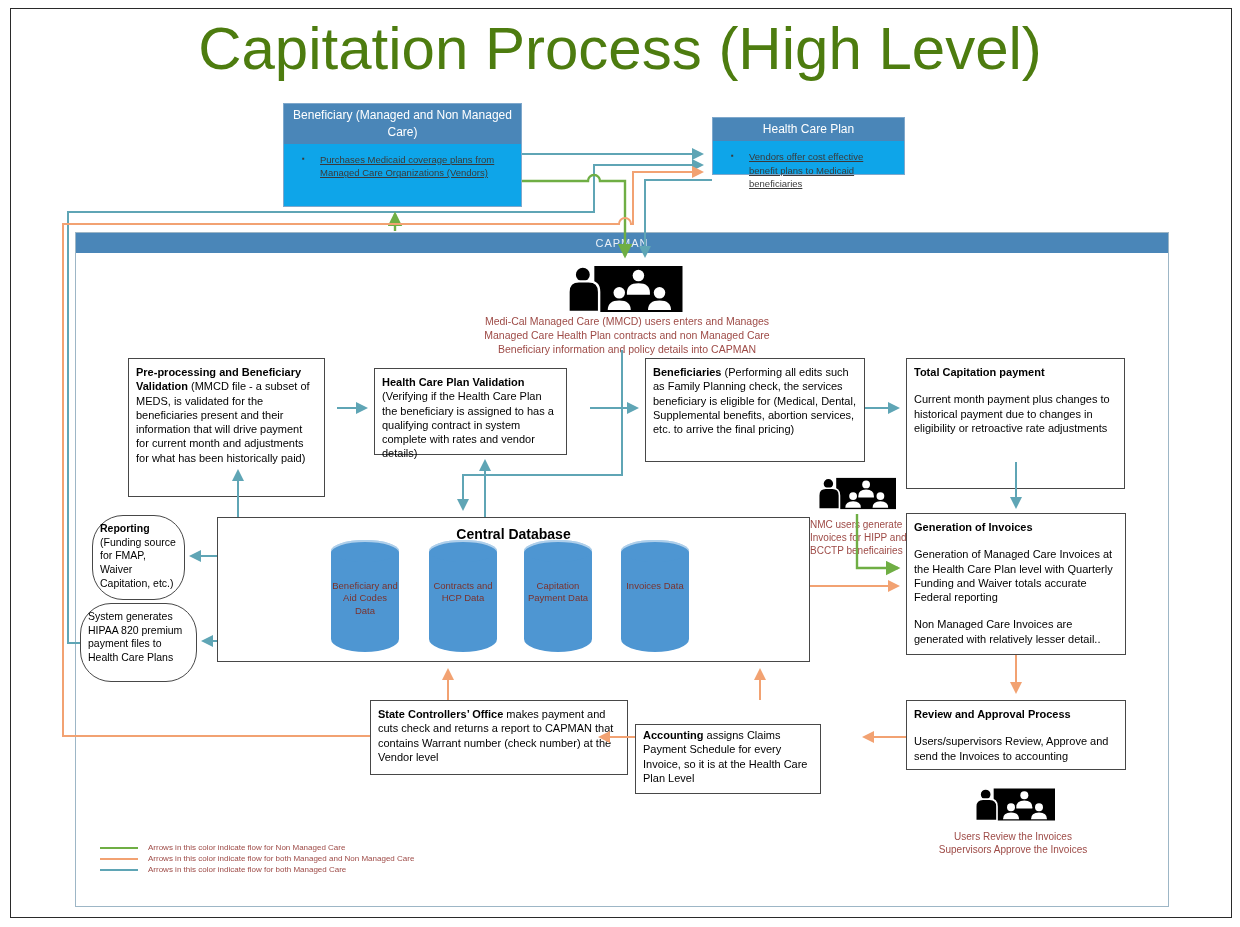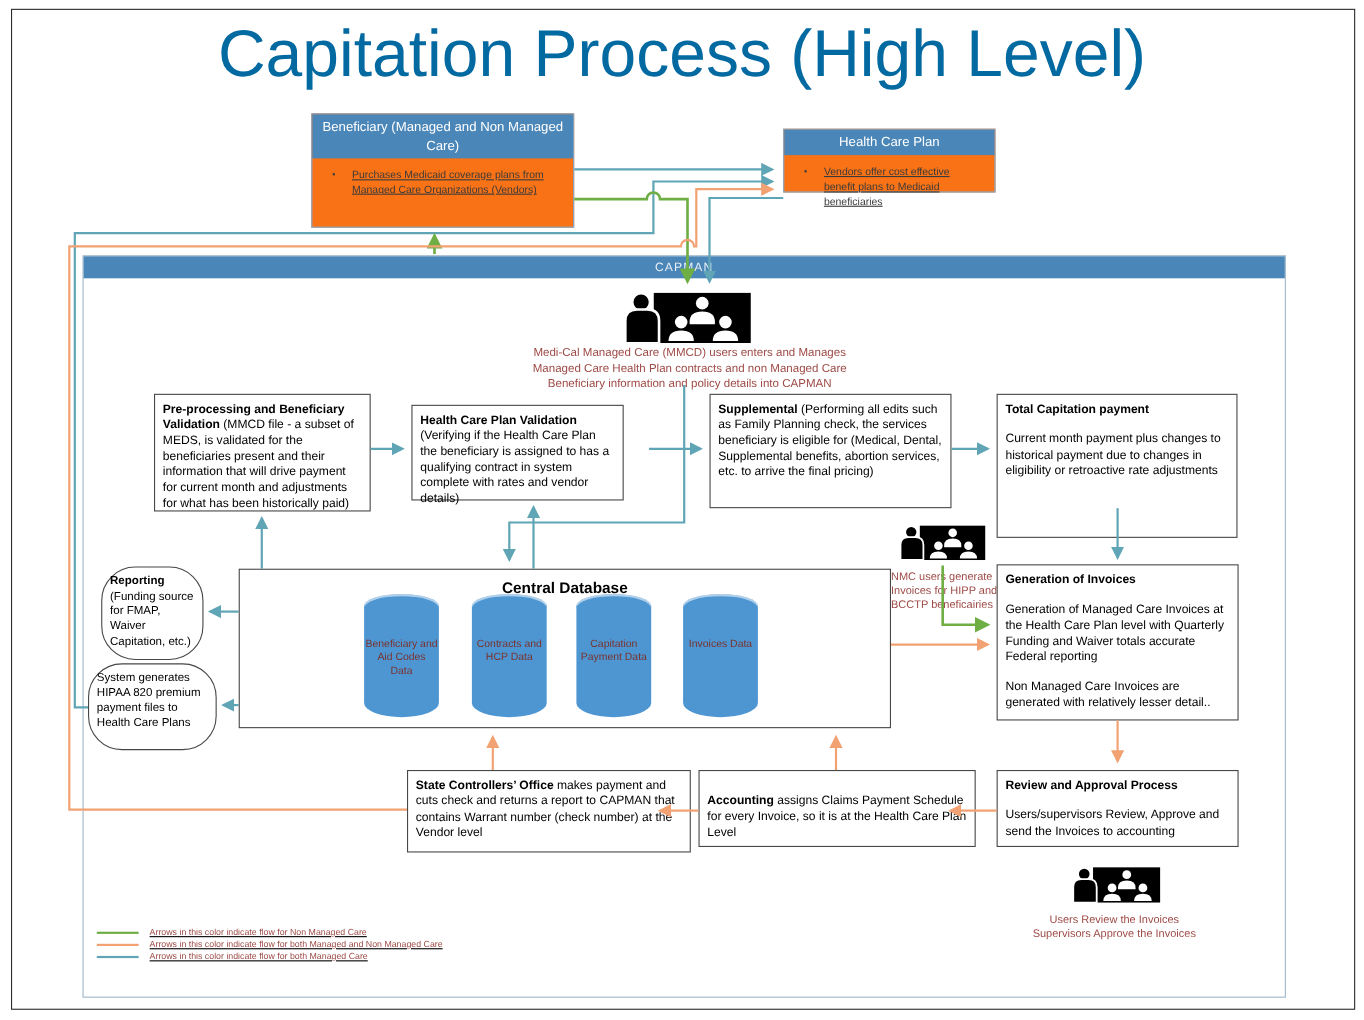--- a/index.html
+++ b/index.html
@@ -1,24 +1,24 @@
 <!DOCTYPE html>
 <html style="--teal: #5FA5B5; --green: #6FAE44; --orange: #F2A272; --header_blue: #4A86B8; --cylinder_blue: #4E96D2; --cylinder_text: #7A322D; --caption_maroon: #9E4B47;"><head>
 <meta charset="utf-8">
 <style>
   html,body { margin:0; padding:0; background:#fff; }
   .page { position:relative; width:1240px; height:927px; background:#fff; overflow:hidden;
           font-family:"Liberation Sans", sans-serif; color:#000; }
   .outer-border { position:absolute; left:10px; top:8px; width:1220px; height:908px;
                   border:1px solid #2a2a2a; }
   .title { position:absolute; left:0; right:0; top:14px; text-align:center;
-           font-size:60px; font-weight:400; letter-spacing:0px; color:#0369a1; }
-
-  
-  .hdr-box { position:absolute; background:#f97316; border:1px solid #7FA8CC; box-sizing:border-box; }
+           font-size:60px; font-weight:400; letter-spacing:0px; color:#4d7c0f; }
+
+  
+  .hdr-box { position:absolute; background:#0ea5e9; border:1px solid #7FA8CC; box-sizing:border-box; }
   .hdr-box .hd { background:var(--header_blue,#4A86B8); color:#fff; font-size:12px; line-height:1.4;
                  text-align:center; padding:3px 6px; }
   .hdr-box ul { margin:9px 4px 0 6px; padding:0 6px; list-style:none; font-size:9.5px; color:#3a3a3a; line-height:1.45;text-decoration:underline; }
   .hdr-box li { position:relative; padding-left:24px; margin-bottom:2px; }
   .hdr-box li::before { content:"▪"; position:absolute; left:6px; top:0; font-size:8px; }
 
   
   .capman { position:absolute; left:75px; top:232px; width:1094px; height:675px;
             border:1px solid #9DB6C6; box-sizing:border-box; }
   .capman .bar { height:20px; background:var(--header_blue,#4A86B8); color:#E8EFF6;
@@ -44,21 +44,21 @@
 
   
   .cap { position:absolute; color:var(--caption_maroon,#9E4B47); font-size:10.5px;
          line-height:1.32; white-space:pre-line; }
   .cap.center { text-align:center; }
 
   
   .users-icon { position:absolute; }
 
   
-  .legend { position:absolute; left:88px; top:842px;text-decoration:underline; }
+  .legend { position:absolute; left:100px; top:842px; }
   .lrow { display:flex; align-items:center; height:11px; }
   .lline { width:38px; height:2px; margin-right:10px; flex:0 0 auto; }
   .lc-green { background:var(--green,#6FAE44); }
   .lc-orange { background:var(--orange,#F2A272); }
   .lc-teal { background:var(--teal,#7FB0C0); }
   .ltext { font-size:8px; color:var(--caption_maroon,#9E4B47); white-space:nowrap; }
 
   
   .overlay { position:absolute; left:0; top:0; width:1240px; height:927px; pointer-events:none; }
   .ar { fill:none; stroke-width:2; }
@@ -110,30 +110,30 @@
     </ul>
   </div>
 
   <svg class="users-icon" style="left:565px;top:266px" width="120" height="46">
       <use href="#users-sym"></use>
     </svg>
   <div class="cap center" style="left:462px;top:315px;width:330px">Medi-Cal Managed Care (MMCD) users  enters and Manages
 Managed Care Health  Plan contracts and non Managed Care
 Beneficiary information and policy details into CAPMAN</div>
 
-  <div class="pbox" style="left:140px;top:358px;width:197px;height:107px">
+  <div class="pbox" style="left:128px;top:358px;width:197px;height:139px">
     <b>Pre-processing and Beneficiary Validation</b><span> (MMCD file - a subset of MEDS, is validated for the beneficiaries present and their information that will drive payment for current month and adjustments for what has been historically paid)</span>
   </div>
 
   <div class="pbox" style="left:374px;top:368px;width:193px;height:87px">
     <b>Health Care Plan Validation</b><span> (Verifying if the Health Care Plan the beneficiary is assigned to has a qualifying contract in system complete with rates and vendor details)</span>
   </div>
 
   <div class="pbox" style="left:645px;top:358px;width:220px;height:104px">
-    <b>Supplemental</b><span> (Performing all edits such as Family Planning check, the services beneficiary is eligible for (Medical, Dental, Supplemental benefits, abortion services, etc. to arrive the final pricing)</span>
+    <b>Beneficiaries</b><span> (Performing all edits such as Family Planning check, the services beneficiary is eligible for (Medical, Dental, Supplemental benefits, abortion services, etc. to arrive the final pricing)</span>
   </div>
 
   <div class="pbox" style="left:906px;top:358px;width:219px;height:131px">
     <b>Total Capitation payment</b>
     <div class="gap">Current month payment plus changes to historical payment due to changes in eligibility or retroactive rate adjustments</div>
   </div>
 
   <div class="pbox small" style="left:92px;top:515px;width:93px;height:85px">
     <b>Reporting</b>
     <div>(Funding source for FMAP, Waiver Capitation, etc.)</div>
@@ -177,21 +177,21 @@
   <div class="pbox" style="left:906px;top:513px;width:220px;height:142px">
     <b>Generation of Invoices</b>
     <div class="gap">Generation of Managed Care Invoices at the Health Care Plan level with Quarterly Funding and Waiver totals accurate Federal reporting</div>
     <div class="gap">Non Managed Care Invoices are generated with relatively lesser detail..</div>
   </div>
 
   <div class="pbox" style="left:370px;top:700px;width:258px;height:75px">
     <b>State Controllers’ Office</b><span> makes payment and cuts check and returns a report to CAPMAN that contains Warrant number (check number) at the Vendor level</span>
   </div>
 
-  <div class="pbox" style="left:635px;top:700px;width:252px;height:70px;padding-top:20px">
+  <div class="pbox" style="left:635px;top:724px;width:186px;height:70px;padding-top:3px">
     <b>Accounting</b><span> assigns Claims Payment Schedule for every Invoice, so it is at the Health Care Plan Level</span>
   </div>
 
   <div class="pbox" style="left:906px;top:700px;width:220px;height:70px">
     <b>Review and Approval Process</b>
     <div class="gap">Users/supervisors Review, Approve and send the Invoices to accounting</div>
   </div>
 
   <svg class="users-icon" style="left:975px;top:783px" width="80" height="43">
       <use href="#users-sym"></use>

